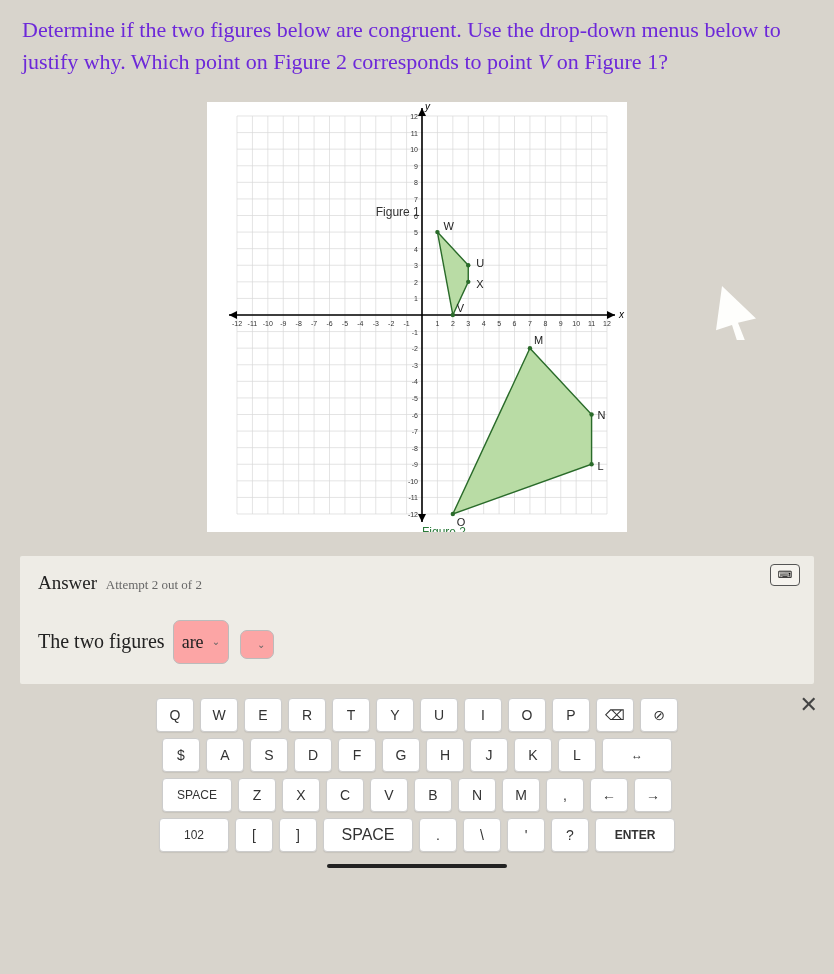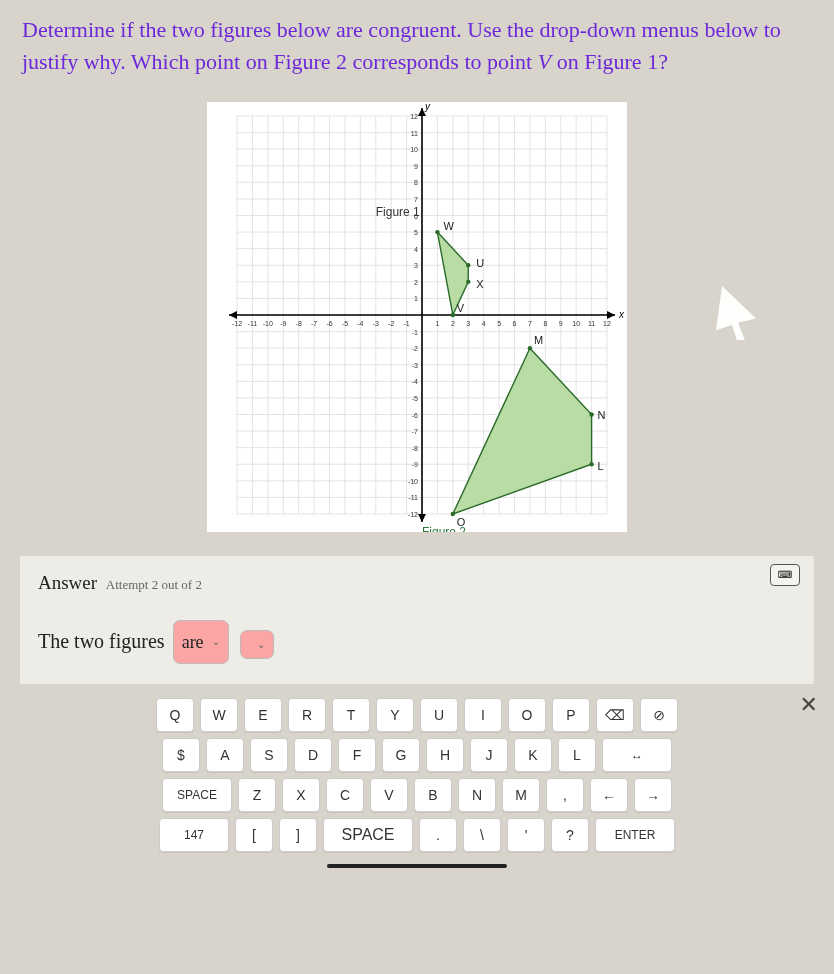--- a/index.html
+++ b/index.html
@@ -101,21 +101,21 @@
     min-width: 38px;
     display: flex;
     align-items: center;
     justify-content: center;
     font-size: 14px;
     color: #333;
     cursor: pointer;
   }
   .key.wide { min-width: 70px; font-size: 12px; }
   .key.space { min-width: 90px; font-size: 16px; }
-  .key.enter { min-width: 80px; font-size: 12px; }
+  .key.enter { min-width: 80px; font-size: 12px; font-weight: bold; }
   .close-kb {
     position: absolute;
     right: -4px;
     top: -6px;
     font-size: 22px;
     color: #444;
     cursor: pointer;
   }
   .home-ind {
     width: 180px;
@@ -334,21 +334,21 @@
       <div class="key">C</div>
       <div class="key">V</div>
       <div class="key">B</div>
       <div class="key">N</div>
       <div class="key">M</div>
       <div class="key">,</div>
       <div class="key">←</div>
       <div class="key">→</div>
     </div>
   <div class="kb-row" id="kb-r4">
-      <div class="key wide">147</div>
+      <div class="key wide">102</div>
       <div class="key">[</div>
       <div class="key">]</div>
       <div class="key space">SPACE</div>
       <div class="key">.</div>
       <div class="key">\</div>
       <div class="key">'</div>
       <div class="key">?</div>
       <div class="key enter">ENTER</div>
     </div>
   <div class="home-ind"></div>

